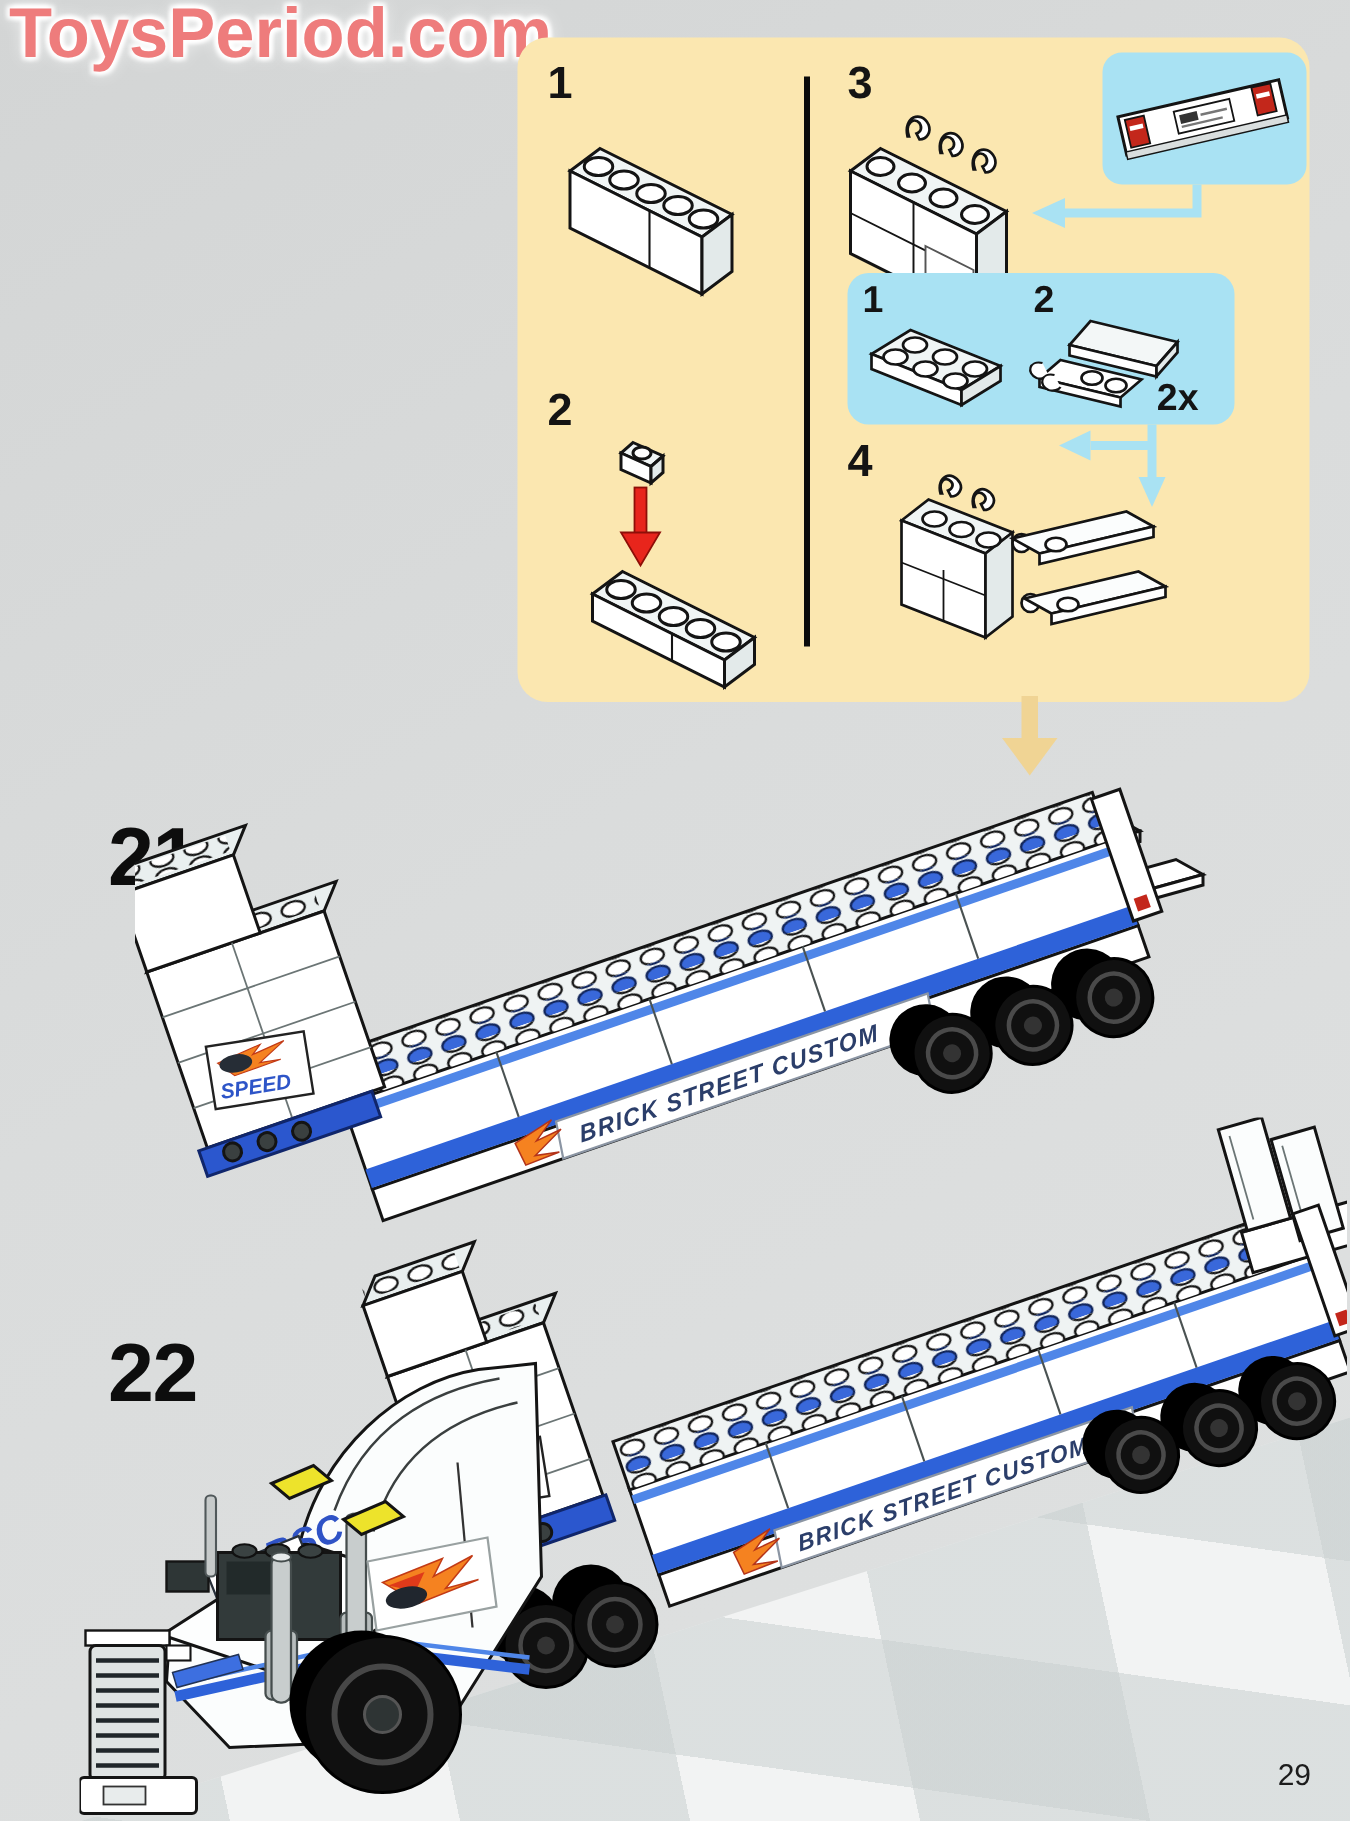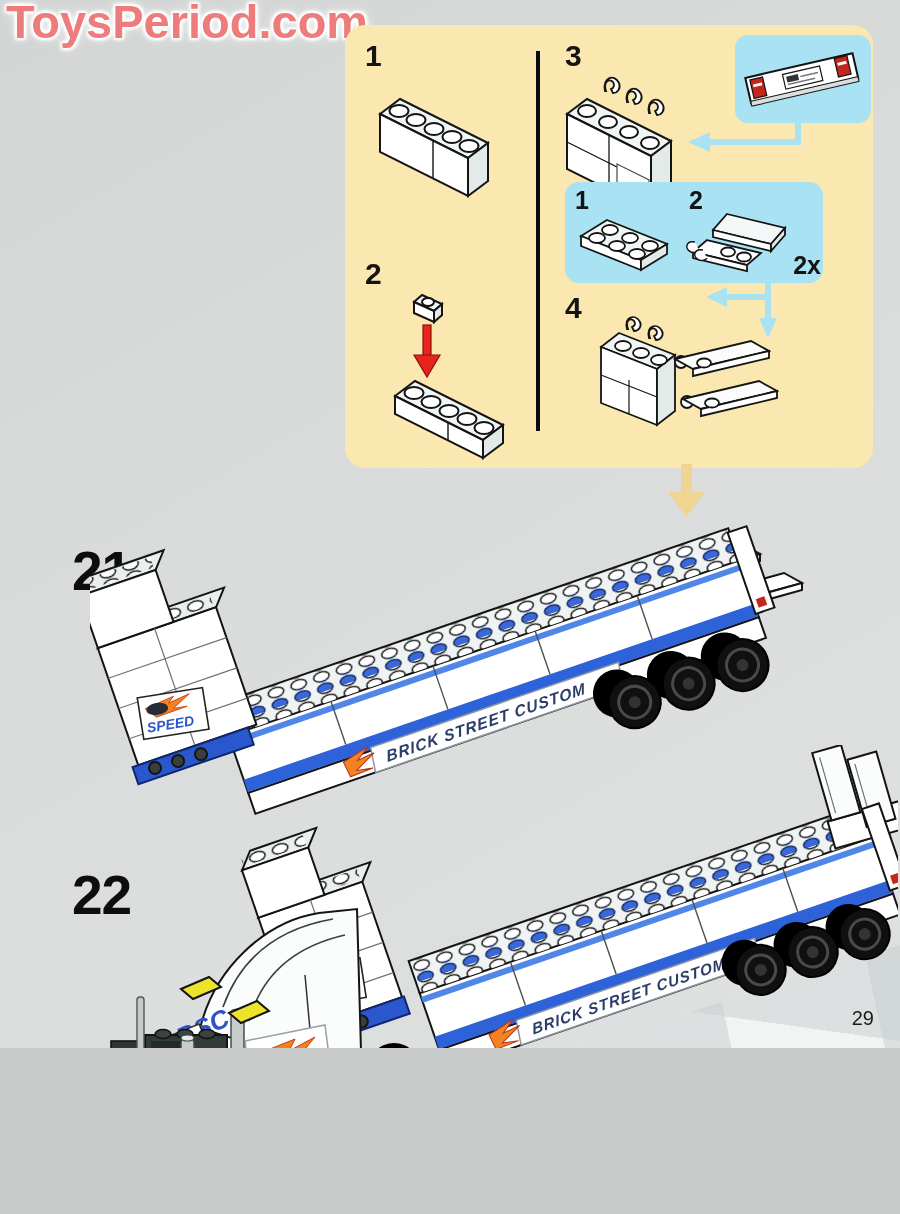--- a/index.html
+++ b/index.html
@@ -1,36 +1,36 @@
 <!DOCTYPE html>
 <html><head>
 <meta charset="utf-8">
 <style>
   html,body{margin:0;padding:0;}
   body{font-family:"Liberation Sans",sans-serif;background:#c9cbcb;}
-  .page{position:relative;width:900px;height:1048px;overflow:hidden;
+  .page{position:relative;width:900px;height:1214px;overflow:hidden;
     background:linear-gradient(150deg,#d3d5d5 0%,#dadcdc 45%,#dfe1e1 100%);}
   
   .checker{position:absolute;left:0;top:945px;width:900px;height:269px;
     background-color:#f2f3f3;
     background-image:
       repeating-linear-gradient(78deg, rgba(201,208,208,.55) 0 150px, rgba(255,255,255,0) 150px 300px),
       repeating-linear-gradient(188deg, rgba(201,208,208,.55) 0 95px, rgba(255,255,255,0) 95px 190px);
     clip-path:polygon(100% 0, 6% 100%, 100% 100%);}
   .logo{position:absolute;left:6px;top:-6px;font-size:47px;font-weight:bold;letter-spacing:0px;
     color:#ee7c7c;
     text-shadow:2px 2px 3px #ffffff,-2px -2px 3px #ffffff,2px -2px 3px #ffffff,-2px 2px 3px #ffffff,0 0 12px rgba(255,255,255,.95);}
   .panel{position:absolute;left:345px;top:25px;width:528px;height:443px;
     background:#fbe7b0;border-radius:20px;}
   .panel .lbl{position:absolute;font-size:30px;font-weight:bold;color:#141414;line-height:1;}
   .divider{position:absolute;left:191px;top:26px;width:4px;height:380px;background:#0b0b0b;}
   .callout{position:absolute;left:390px;top:10px;width:136px;height:88px;background:#a9e2f3;border-radius:13px;}
   .subpanel{position:absolute;left:220px;top:157px;width:258px;height:101px;background:#a9e2f3;border-radius:14px;}
   .subpanel .slbl{position:absolute;font-size:25px;font-weight:bold;color:#141414;line-height:1;}
-  .qty{position:absolute;right:2px;bottom:3px;font-size:25px;font-weight:bold;color:#141414;margin-top:18px;}
+  .qty{position:absolute;right:24px;bottom:3px;font-size:25px;font-weight:bold;color:#141414;margin-top:18px;}
   .abs{position:absolute;}
   .stepnum{position:absolute;font-size:55px;font-weight:bold;color:#0d0d0d;line-height:1;letter-spacing:-1px;}
   .pagenum{position:absolute;right:26px;bottom:18px;font-size:20px;font-weight:normal;color:#1c1c1c;}
   svg{display:block;}
   svg text{font-family:"Liberation Sans",sans-serif;}
   .overlay{pointer-events:none;}
 </style>
 </head>
 <body>
 
@@ -290,21 +290,21 @@
       </g>
       <g transform="translate(-74,-70) rotate(10)">
         <rect x="0" y="0" width="66" height="42" fill="#ffffff" stroke="#222222" stroke-width="1.6"></rect>
         <polygon points="6,12 36,4 30,10 52,4 34,16 48,16 16,22" fill="#F58220" stroke="#C23A16" stroke-width="0.8"></polygon>
         <ellipse cx="18" cy="14" rx="11" ry="6" fill="#262d36"></ellipse>
         <text x="5" y="36" font-size="14" font-weight="bold" font-style="italic" fill="#2E55C8">SPEED</text>
       </g>
     </g>
   </svg>
 
-  <div class="stepnum" style="left:72px;top:868px;text-align:center;">22</div>
+  <div class="stepnum" style="left:72px;top:888px;text-align:center;">22</div>
 
   <svg class="abs" style="left:53px;top:745px;" width="845" height="465" viewBox="0 0 845 465">
     <defs>
       <pattern id="sw22" width="24" height="12" patternUnits="userSpaceOnUse">
         <ellipse cx="11" cy="6" rx="8" ry="4.8" fill="#ffffff" stroke="#161616" stroke-width="1.5"></ellipse>
       </pattern>
       <pattern id="sb22" width="24" height="12" patternUnits="userSpaceOnUse">
         <ellipse cx="11" cy="6" rx="8" ry="4.8" fill="#3968DA" stroke="#12265c" stroke-width="1.5"></ellipse>
       </pattern>
     </defs>

